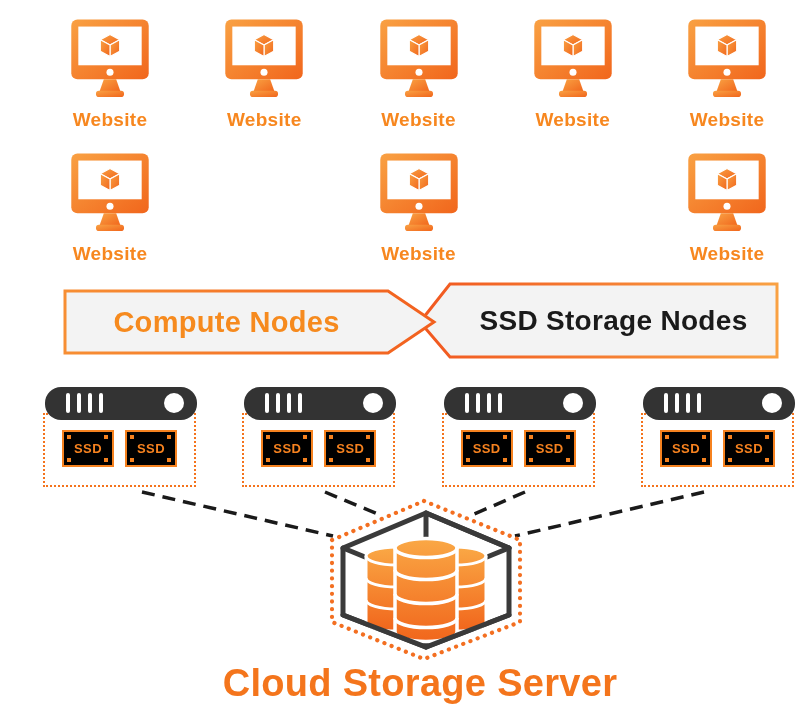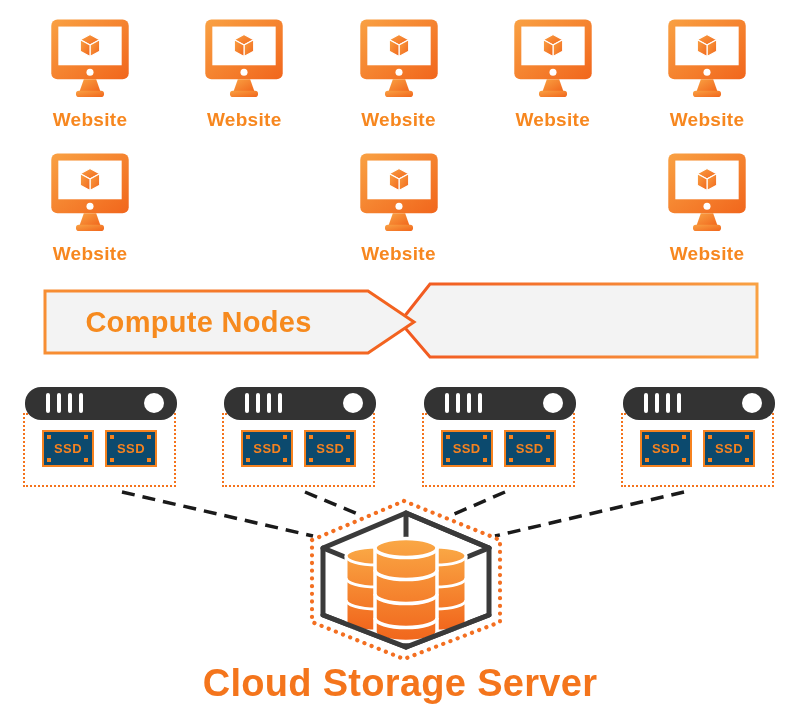--- a/index.html
+++ b/index.html
@@ -1,54 +1,54 @@
 <!DOCTYPE html>
 <html><head>
 <meta charset="utf-8">
 <style>
   html,body{margin:0;padding:0;background:#ffffff;}
   body{width:800px;height:706px;position:relative;overflow:hidden;
        font-family:"Liberation Sans","DejaVu Sans",sans-serif;}
-  .canvas{position:absolute;inset:0;}
+  .canvas{position:absolute;inset:0;margin-left:20px;}
 
   
   .websites{position:absolute;top:16px;left:0;width:800px;
             display:flex;flex-wrap:wrap;row-gap:19px;
             padding:0 18px 0 15px;box-sizing:border-box;
             justify-content:space-between;}
   .website-cell{width:150px;display:flex;flex-direction:column;align-items:center;}
   .website-cell svg{width:88px;height:88px;display:block;}
   .website-label{margin-top:5px;font-size:19px;font-weight:700;
                  color:#F7871F;letter-spacing:.3px;}
 
   
   .banner-svg{position:absolute;left:0;top:280px;width:800px;height:85px;}
   .banner-label{position:absolute;display:flex;align-items:center;justify-content:center;
                 font-weight:700;}
-  .banner-label.left{left:37px;top:291px;width:323px;height:62px;
+  .banner-label.left{left:45px;top:291px;width:323px;height:62px;
                      font-size:29px;color:#F68A1E;letter-spacing:.3px;}
   .banner-label.right{left:430px;top:284px;width:327px;height:73px;
                       font-size:28px;color:#1A1A1A;letter-spacing:.3px;}
 
   
   .groups{position:absolute;top:387px;left:0;width:800px;height:100px;
           display:flex;justify-content:space-between;
           padding:0 24px 0 23px;box-sizing:border-box;}
   .group{position:relative;width:155px;height:100px;}
   .dotted-box{position:absolute;left:0;right:2px;top:26px;bottom:0;
               border:2px dotted #F4731C;box-sizing:border-box;}
   .server-pill{position:absolute;left:2px;top:0;width:152px;height:33px;
                background:#333333;border-radius:16px;}
   .server-bars{position:absolute;left:21px;top:6px;display:flex;gap:7px;}
   .server-bars i{display:block;width:4px;height:20px;background:#ffffff;border-radius:2px;}
   .server-circle{position:absolute;right:13px;top:6px;width:20px;height:20px;
                  background:#ffffff;border-radius:50%;}
   .chips{position:absolute;left:0;right:2px;top:43px;display:flex;
          justify-content:center;gap:11px;}
-  .chip{position:relative;width:52px;height:37px;background:#0c4a6e;
+  .chip{position:relative;width:52px;height:37px;background:#000000;
         border:2px solid #F6821F;box-sizing:border-box;
         display:flex;align-items:center;justify-content:center;}
   .chip span{color:#F6821F;font-size:13px;font-weight:700;letter-spacing:.4px;}
   .chip::before,.chip::after{content:"";position:absolute;width:4px;height:4px;
         background:#F6821F;box-shadow:37px 0 0 #F6821F;}
   .chip::before{top:3px;left:3px;}
   .chip::after{bottom:3px;left:3px;}
 
   
   .overlay{position:absolute;inset:0;width:800px;height:706px;pointer-events:none;}
@@ -212,20 +212,21 @@
         </svg>
         <div class="website-label">Website</div>
       </div>
     </div>
 
   <svg class="banner-svg" viewBox="0 0 800 85">
     <polygon points="430,4 757,4 757,77 430,77 400,42" fill="#F3F3F3" stroke="url(#bg2)" stroke-width="3"></polygon>
     <polygon points="45,11 368,11 414,42 368,73 45,73" fill="#F3F3F3" stroke="url(#bg1)" stroke-width="3"></polygon>
   </svg>
   <div class="banner-label left">Compute Nodes</div>
+  <div class="banner-label right">SSD Storage Nodes</div>
 
   <div class="groups">
 
       <div class="group">
         <div class="dotted-box"></div>
         <div class="server-pill">
           <div class="server-bars">
             <i></i>
             <i></i>
             <i></i>

